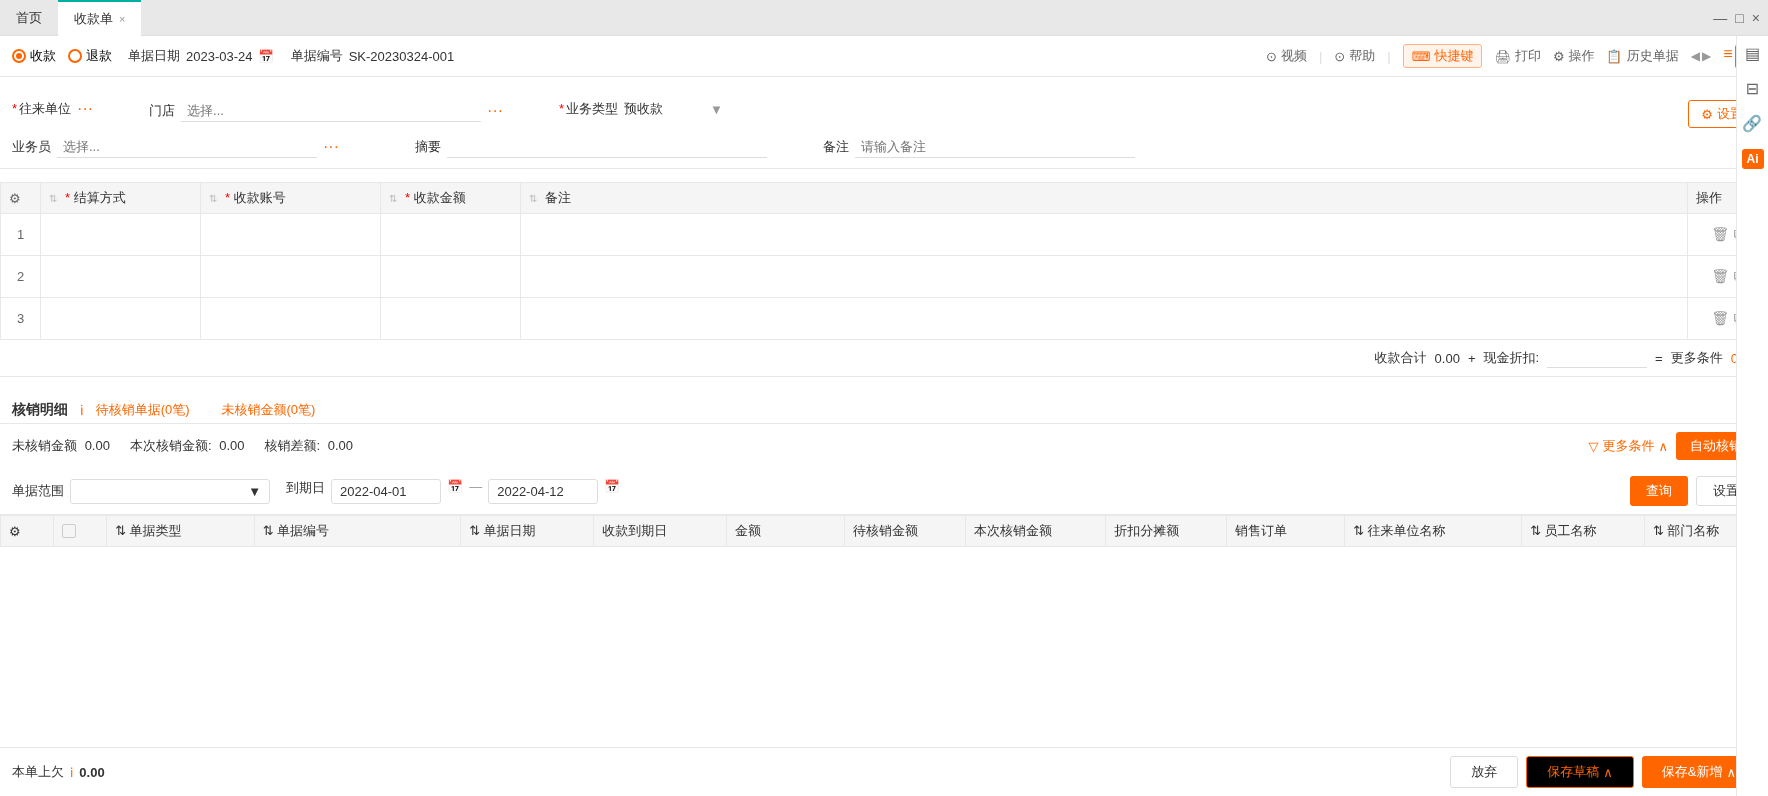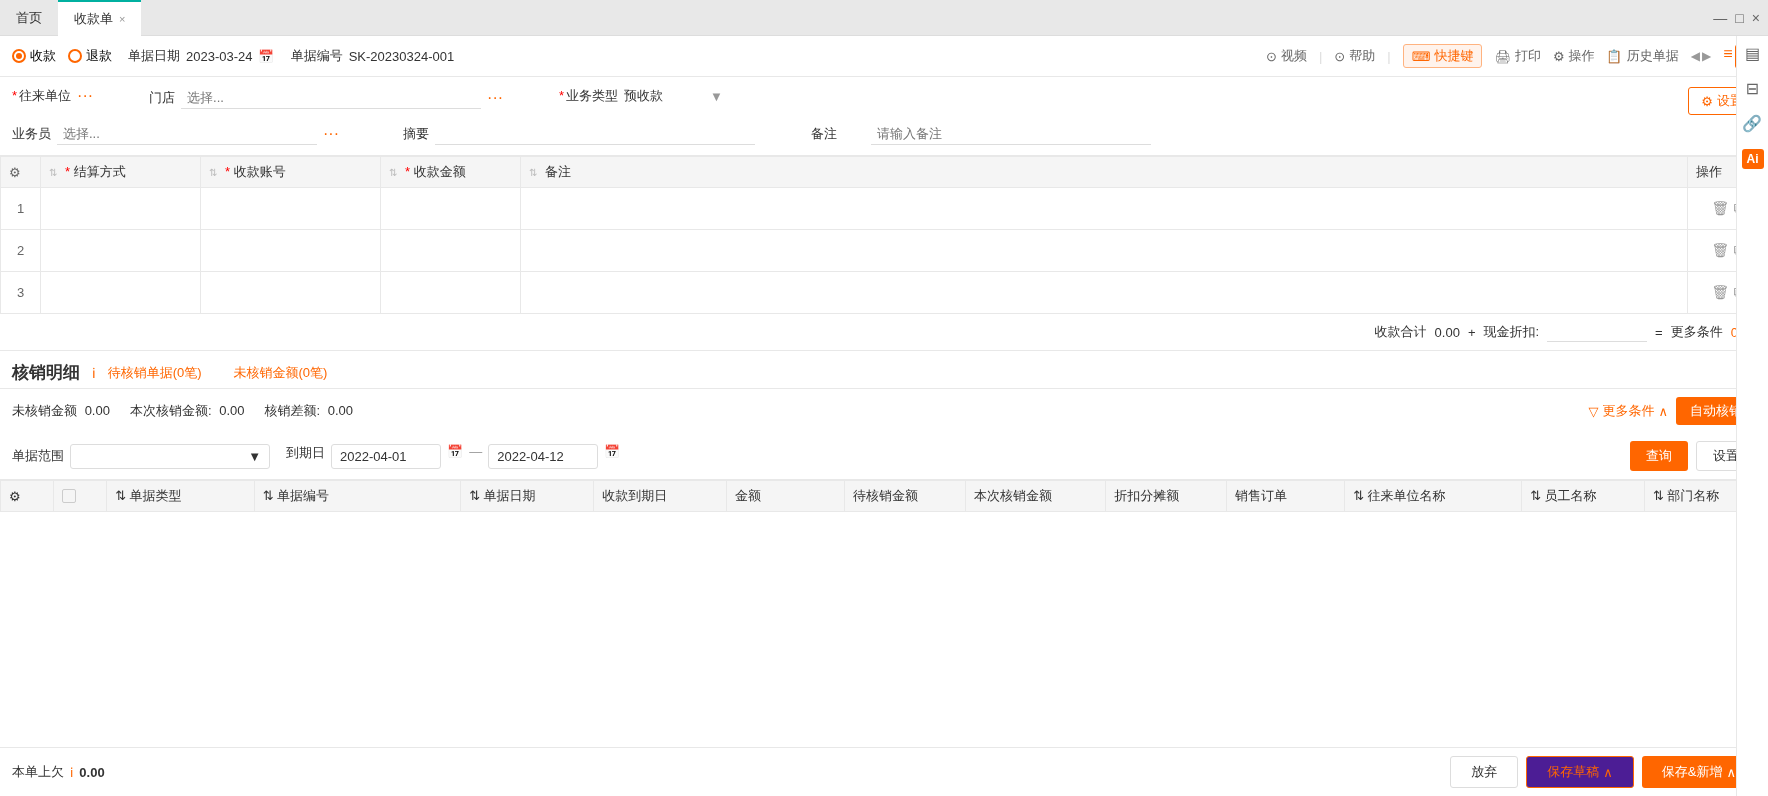--- a/index.html
+++ b/index.html
@@ -7,21 +7,21 @@
     
     
     .tab-bar { display: flex; align-items: center; background: #e8e8e8; height: 36px; border-bottom: 1px solid #ddd; }
     .tab-home { padding: 0 16px; height: 36px; line-height: 36px; color: #333; cursor: pointer; border-radius: 9px; }
     .tab-active { background: #fff; color: #333; padding: 0 16px; height: 36px; line-height: 36px; display: flex; align-items: center; gap: 6px; border-top: 2px solid #00b0a0; cursor: pointer; }
     .tab-close { color: #999; cursor: pointer; font-size: 11px; }
     .tab-bar-right { margin-left: auto; display: flex; align-items: center; gap: 8px; padding-right: 8px; }
     .tab-bar-icon { color: #666; cursor: pointer; font-size: 14px; }
 
     
-    .main-content { background: #fff; height: calc(796px - 36px); display: flex; flex-direction: column; }
+    .main-content { background: #fff; height: calc(796px - 36px); display: flex; flex-direction: column; gap: 13px; }
 
     
     .top-toolbar { display: flex; align-items: center; padding: 8px 12px; border-bottom: 1px solid #e8e8e8; gap: 16px; }
     .radio-group { display: flex; align-items: center; gap: 12px; }
     .radio-item { display: flex; align-items: center; gap: 4px; cursor: pointer; }
     .radio-dot { width: 14px; height: 14px; border-radius: 50%; border: 2px solid #ff6600; display: flex; align-items: center; justify-content: center; }
     .radio-dot.active::after { content: ''; width: 6px; height: 6px; border-radius: 50%; background: #ff6600; display: block; }
     .date-field { display: flex; align-items: center; gap: 6px; }
     .date-label { color: #333; }
     .date-value { color: #333; font-weight: 500; }
@@ -70,21 +70,21 @@
     .summary-label { color: #333; }
     .summary-value { color: #333; font-weight: 500; }
     .summary-plus { color: #333; }
     .summary-equals { color: #333; }
     .summary-result { color: #ff6600; font-weight: 500; }
     .summary-input { border: none; border-bottom: 1px solid #ddd; width: 100px; padding: 2px 4px; outline: none; text-align: right; }
 
     
     .verify-section { flex: 1; overflow: hidden; display: flex; flex-direction: column; padding: 0; }
     .verify-header { padding: 10px 12px 4px; display: flex; align-items: center; gap: 12px; border-bottom: 1px solid #e8e8e8; }
-    .verify-title { font-size: 17px; font-weight: bold; color: #333; }
+    .verify-title { font-size: 14px; font-weight: bold; color: #333; }
     .verify-info-icon { color: #ff6600; cursor: pointer; font-size: 14px; }
     .verify-tab { color: #ff6600; cursor: pointer; font-size: 13px; }
     .verify-stats { padding: 8px 12px; display: flex; align-items: center; gap: 20px; font-size: 13px; }
     .stat-item { color: #333; }
     .stat-value { color: #333; font-weight: 500; }
     .verify-filter { margin-left: auto; display: flex; align-items: center; gap: 8px; }
     .filter-btn { color: #ff6600; cursor: pointer; display: flex; align-items: center; gap: 4px; }
     .auto-verify-btn { background: #ff6600; color: #fff; border: none; padding: 5px 14px; border-radius: 3px; cursor: pointer; }
     
     
@@ -115,21 +115,21 @@
     .col-sales { width: 80px; }
     .col-partner { width: 120px; }
     .col-staff { width: 80px; }
     .col-dept { width: 80px; }
 
     
     .bottom-bar { display: flex; align-items: center; padding: 8px 12px; border-top: 1px solid #e8e8e8; background: #fff; }
     .bottom-info { display: flex; align-items: center; gap: 6px; color: #333; }
     .bottom-actions { margin-left: auto; display: flex; gap: 8px; }
     .btn-abandon { border: 1px solid #ddd; background: #fff; padding: 6px 20px; border-radius: 3px; cursor: pointer; color: #333; }
-    .btn-save-draft { border: 1px solid #ff6600; background: #4c1d95; padding: 6px 20px; border-radius: 3px; cursor: pointer; color: #ff6600; display: flex; align-items: center; gap: 4px; }
+    .btn-save-draft { border: 1px solid #ff6600; background: #000000; padding: 6px 20px; border-radius: 3px; cursor: pointer; color: #ff6600; display: flex; align-items: center; gap: 4px; }
     .btn-save-new { background: #ff6600; border: none; padding: 6px 20px; border-radius: 3px; cursor: pointer; color: #fff; display: flex; align-items: center; gap: 4px; }
 
     
     .right-panel { position: fixed; right: 0; top: 36px; width: 32px; background: #fff; border-left: 1px solid #e8e8e8; display: flex; flex-direction: column; align-items: center; padding-top: 8px; gap: 16px; height: calc(796px - 36px); }
     .right-panel-icon { color: #666; cursor: pointer; font-size: 16px; }
     .right-panel-icon.active { color: #ff6600; background: #ff6600; color: #fff; padding: 4px; border-radius: 3px; }
 
     .gear-icon { color: #666; cursor: pointer; }
     .custom-checkbox { width: 14px; height: 14px; border: 1px solid #ccc; border-radius: 2px; cursor: pointer; }
   </style>
@@ -229,27 +229,27 @@
         <span>⚙</span>
         <span>设置</span>
       </button>
     </div>
     <div class="form-row">
       <div class="form-field">
         <span class="form-label">业务员</span>
         <input class="form-input" type="text" placeholder="选择..." style="">
         <span class="form-ellipsis">···</span>
       </div>
-      <div class="form-field" style="margin-left: 48px;">
+      <div class="form-field" style="margin-left: 60px;">
         <span class="form-label">摘要</span>
         <input class="form-input" type="text" style="width: 320px;">
       </div>
       <div class="form-field" style="margin-left: 40px;">
         <span class="form-label">备注</span>
-        <input class="form-input" type="text" style="width: 280px; margin-left: 28px;" placeholder="请输入备注">
+        <input class="form-input" type="text" style="width: 280px;" placeholder="请输入备注">
       </div>
     </div>
   </div>
 
   <div class="table-section">
     <table class="data-table">
       <thead>
         <tr>
           <th class="th-gear">
             <span class="gear-icon">⚙</span>

